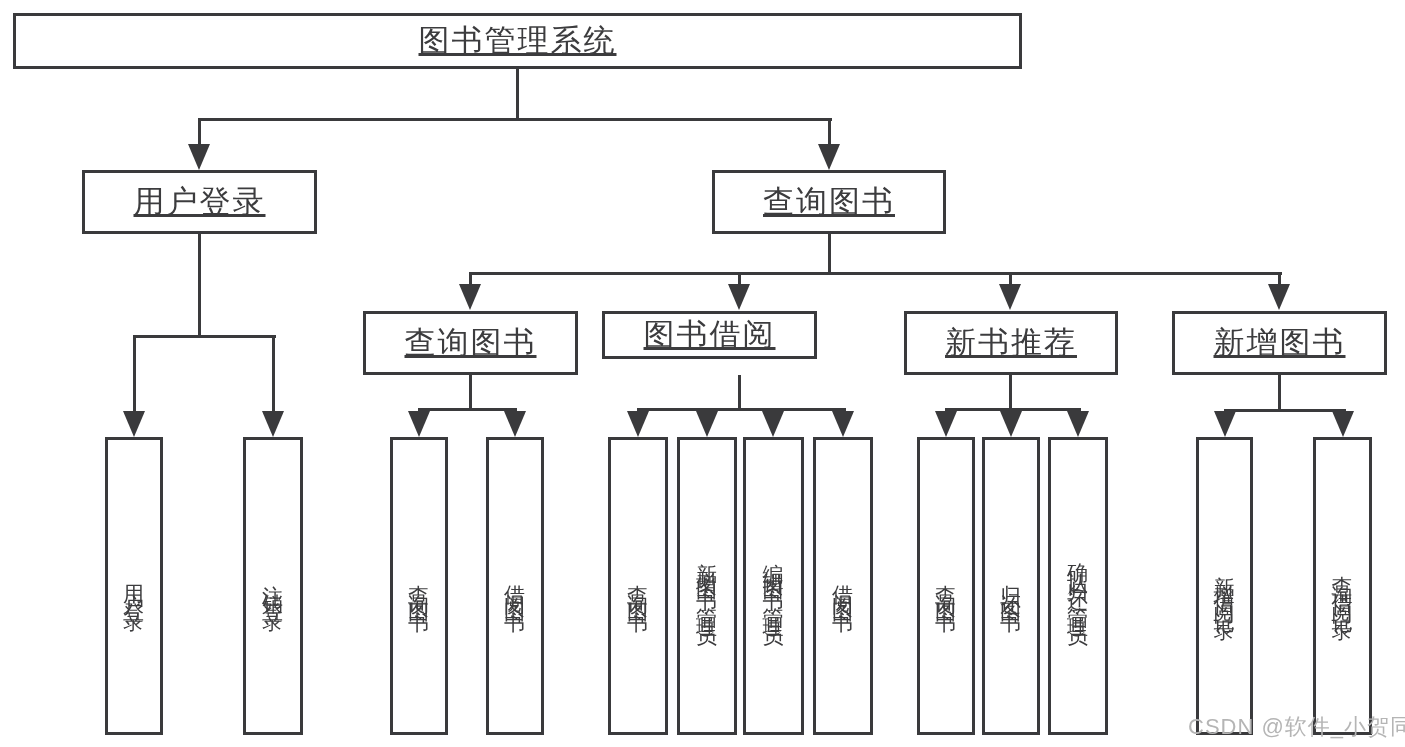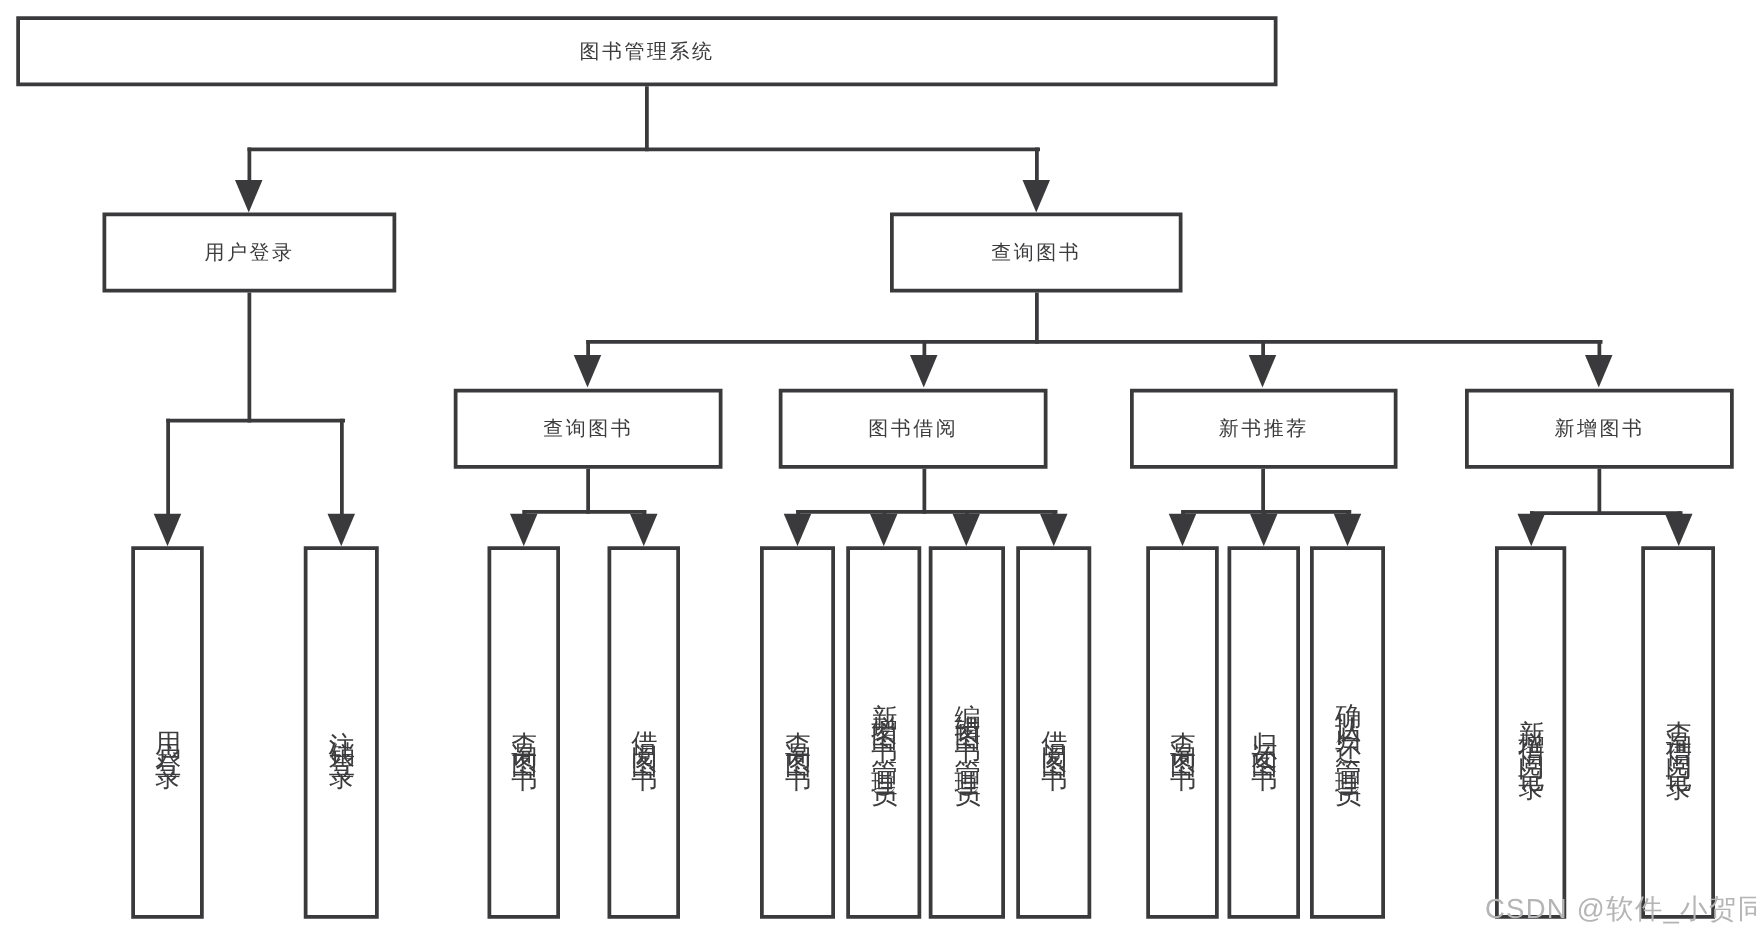--- a/index.html
+++ b/index.html
@@ -9,21 +9,21 @@
   #canvas{
     position:relative; width:1405px; height:747px; background:var(--background);
     overflow:hidden; font-family:"Liberation Sans", sans-serif; color:var(--text);
   }
   .node{
     position:absolute; box-sizing:border-box; background:#fff;
     border:3px solid var(--line);
     display:flex; align-items:center; justify-content:center;
     color:var(--text);
   }
-  .h-label{ font-size:16px; letter-spacing:2px; white-space:nowrap; }
+  .h-label{ font-size:31px; letter-spacing:2px; white-space:nowrap;text-decoration:underline; }
   .v-label{
     writing-mode:vertical-rl; font-size:21px; letter-spacing:9px;
     line-height:1; white-space:nowrap;
   }
   .vl{ position:absolute; width:3px; background:var(--line); }
   .hl{ position:absolute; height:3px; background:var(--line); }
   .ah{
     position:absolute; width:0; height:0;
     border-left:11px solid transparent; border-right:11px solid transparent;
     border-top:26px solid var(--line);
@@ -70,21 +70,21 @@
   <div class="vl" style="left:738px;top:272px;height:16px;"></div>
   <div class="ah" style="left:728px;top:284px;"></div>
   <div class="vl" style="left:1009px;top:272px;height:16px;"></div>
   <div class="ah" style="left:999px;top:284px;"></div>
   <div class="vl" style="left:1278px;top:272px;height:16px;"></div>
   <div class="ah" style="left:1268px;top:284px;"></div>
 
   <div class="node" style="left:363px;top:311px;width:215px;height:64px;">
     <span class="h-label">查询图书</span>
   </div>
-  <div class="node" style="left:623px;top:311px;width:215px;height:64px;">
+  <div class="node" style="left:602px;top:311px;width:215px;height:48px;">
     <span class="h-label">图书借阅</span>
   </div>
   <div class="node" style="left:904px;top:311px;width:214px;height:64px;">
     <span class="h-label">新书推荐</span>
   </div>
   <div class="node" style="left:1172px;top:311px;width:215px;height:64px;">
     <span class="h-label">新增图书</span>
   </div>
 
   <div class="vl" style="left:469px;top:375px;height:36px;"></div>

